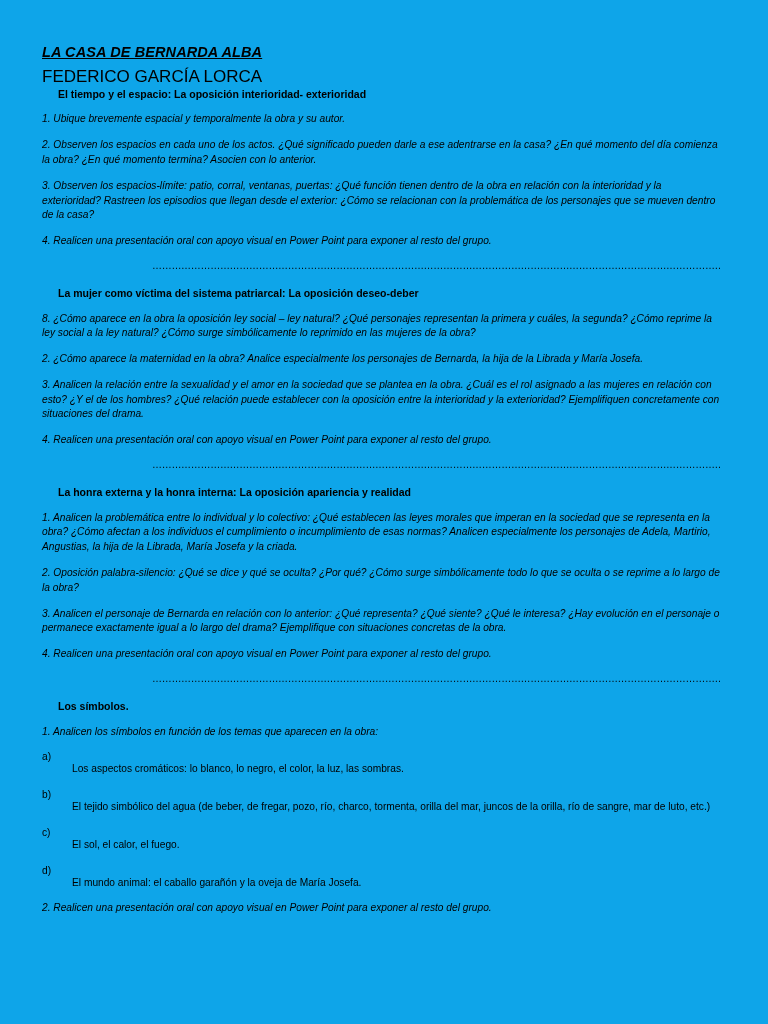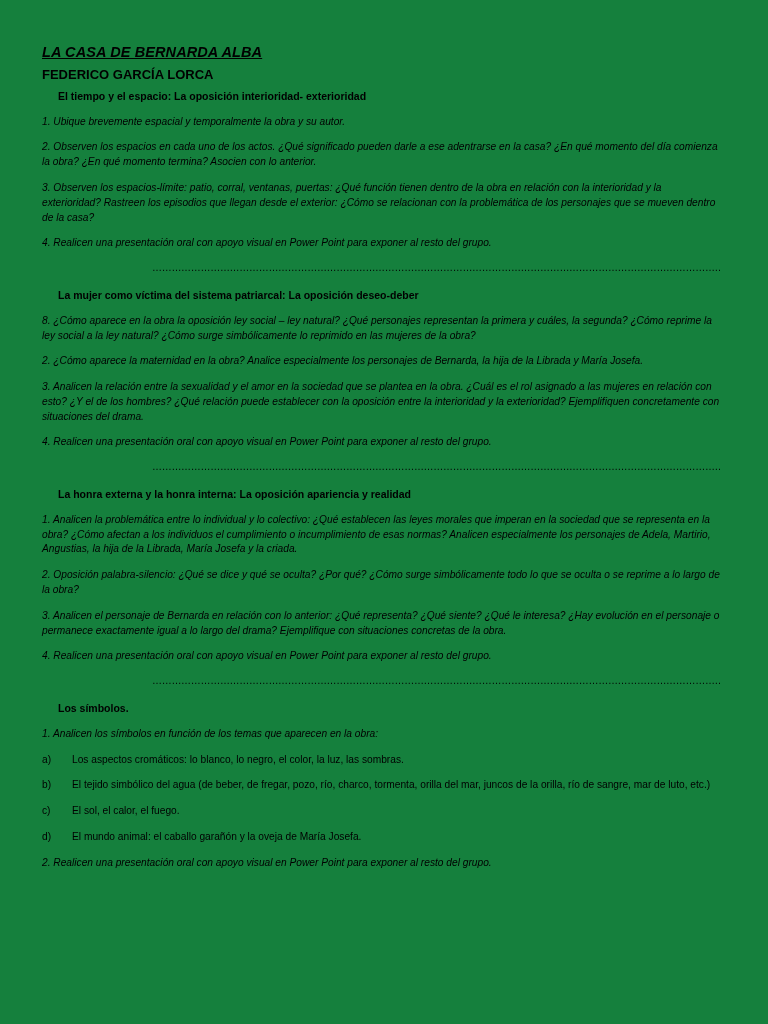--- a/index.html
+++ b/index.html
@@ -12,35 +12,35 @@
     height: 1024px;
     font-family: "Liberation Sans", sans-serif;
     color: #000000;
     overflow: hidden;
   }
   .page {
     width: 768px;
     height: 1024px;
     box-sizing: border-box;
     padding: 44px 46px 20px 42px;
-    background: #15803d;
+    background: #0ea5e9;
   }
   .doc-title {
     font-style: italic;
     font-weight: bold;
     text-decoration: underline;
     font-size: 14.5px;
     letter-spacing: 0.1px;
     margin: 0 0 6px 0;
     line-height: 1.2;
   }
   .doc-author {
-    font-weight: bold;
-    font-size: 13px;
-    margin: 0 0 7px 0;
+    font-weight: normal;
+    font-size: 17px;
+    margin: 0 0 0 0;
     line-height: 1.2;
   }
   .section-heading {
     font-weight: bold;
     font-size: 10.5px;
     margin: 0 0 11px 0;
     line-height: 1.3;
     padding-left: 16px;
   }
   .para {
@@ -65,20 +65,21 @@
     font-size: 10.2px;
     line-height: 1.45;
     margin: 0 0 11px 0;
   }
   .list-marker {
     width: 30px;
     flex: 0 0 30px;
   }
   .list-text {
     flex: 1 1 auto;
+    margin-top: 12px;
   }
   .sec-block {
     margin-bottom: 0;
   }
 </style>
 </head>
 <body>
 
 <div class="page">
 

